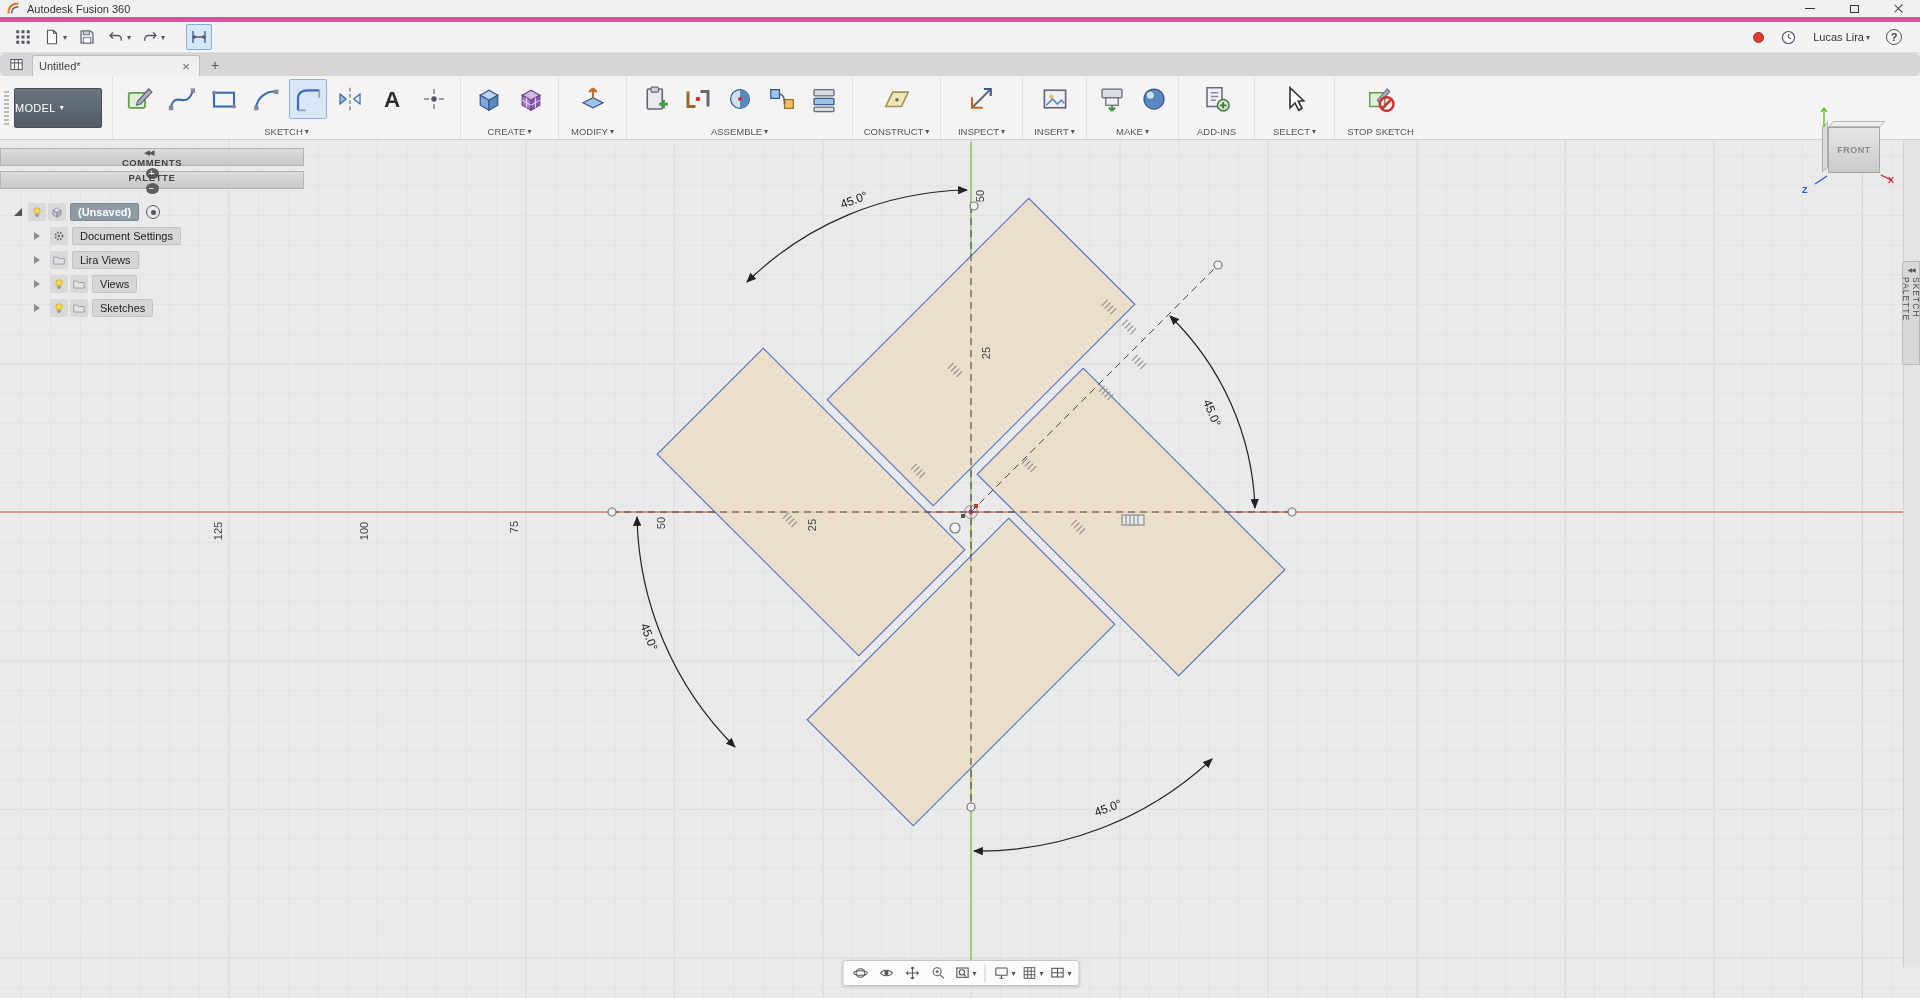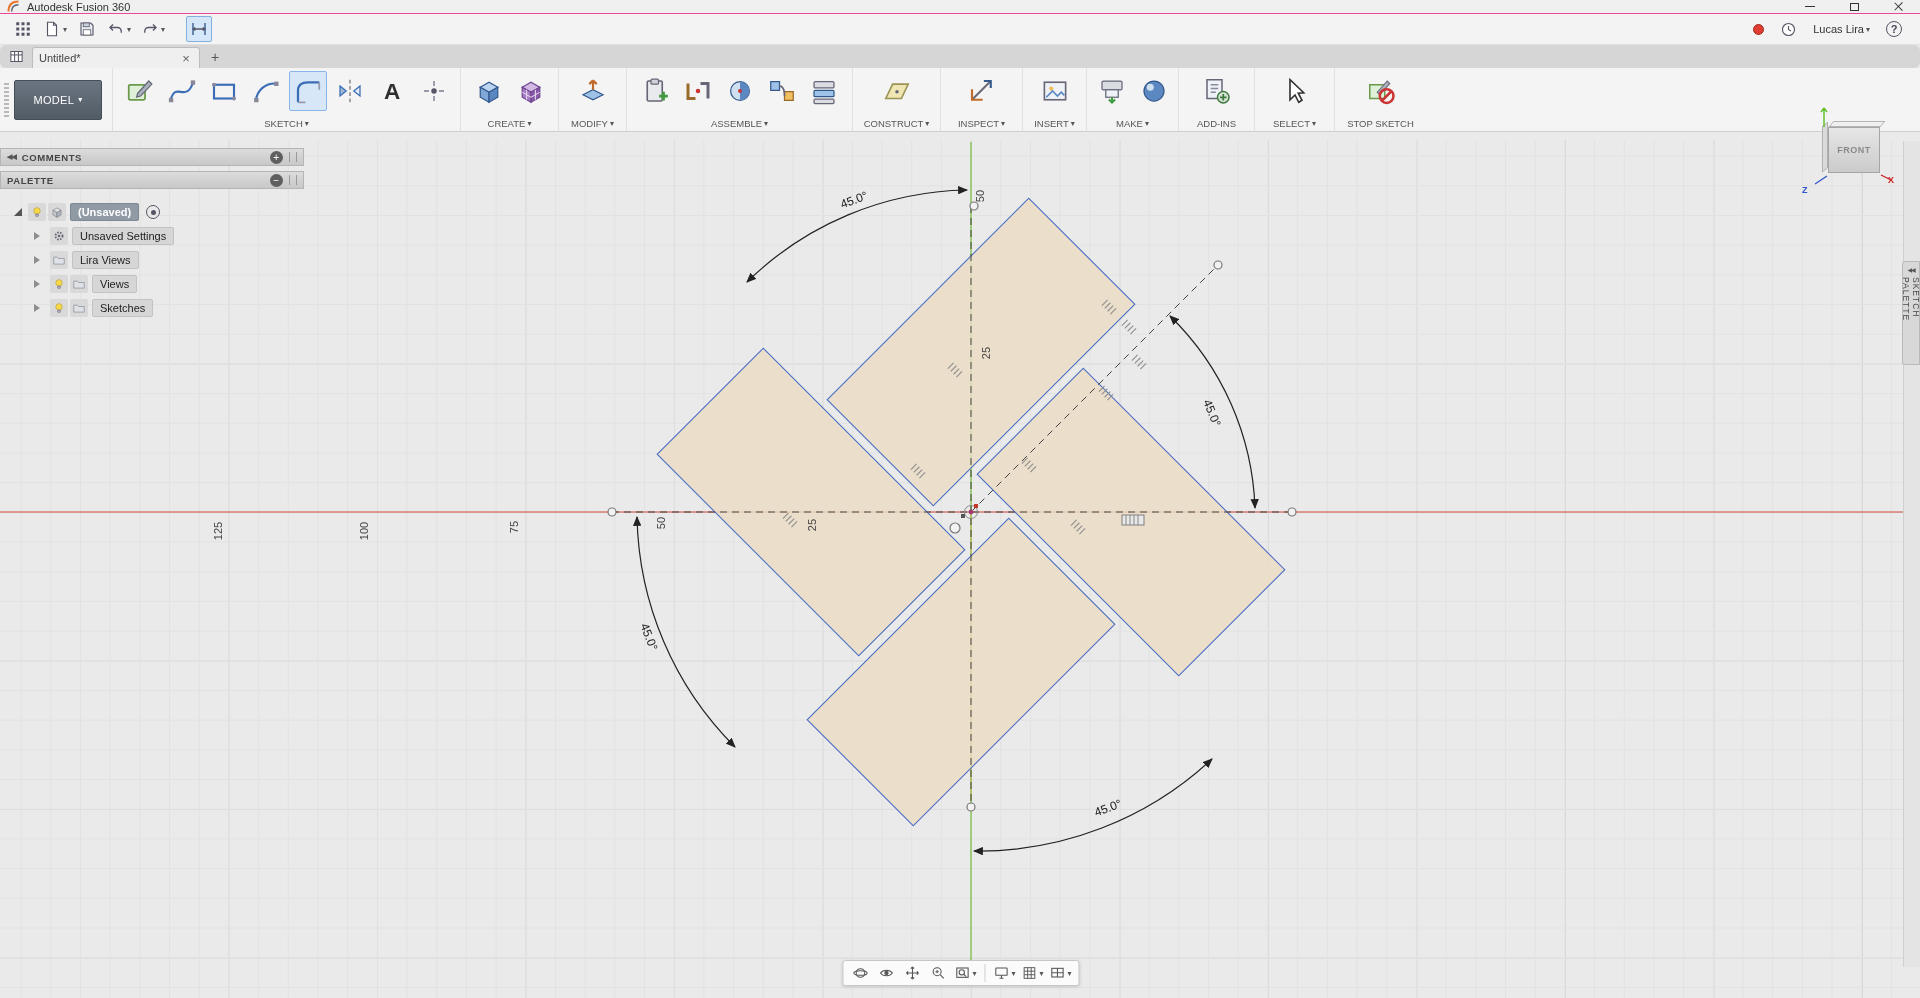--- a/index.html
+++ b/index.html
@@ -1,21 +1,21 @@
 <!DOCTYPE html>
 <html><head>
 <meta charset="utf-8">
 <style>
   * { margin:0; padding:0; box-sizing:border-box; user-select:none; }
   html,body { width:1920px; height:998px; }
   body { position:relative; overflow:hidden; background:#eaeaea;
          font-family:"Liberation Sans", sans-serif; color:#333; cursor:default; }
 
   
-  .titlebar { height:14px; background:#f0f0f0; border-bottom:1px solid #ec4899;
+  .titlebar { height:22px; background:#f0f0f0; border-bottom:5px solid #ec4899;
               display:flex; align-items:center; padding-left:6px; }
   .fusion-logo { width:15px; height:15px; margin-right:6px; }
   .title-text { font-size:11px; color:#333; }
   .win-btns { margin-left:auto; display:flex; height:100%; }
   .win-btn { width:44px; height:100%; display:flex; align-items:center; justify-content:center; }
   .glyph-min { width:10px; height:1px; background:#333; display:block; }
   .glyph-max { width:9px; height:8px; border:1px solid #333; display:block; }
   .glyph-close { position:relative; width:11px; height:11px; display:block; }
   .glyph-close::before,.glyph-close::after { content:""; position:absolute; left:5px; top:0;
       width:1.4px; height:11px; background:#333; }
@@ -49,33 +49,33 @@
   .new-tab { width:18px; height:18px; margin:0 0 2px 6px; display:flex; align-items:center; justify-content:center; }
   .new-tab::before { content:"+"; font-size:14px; color:#555; }
 
   
   .ribbon { height:64px; background:#f4f4f4; border-bottom:1px solid #cfcfcf; display:flex; }
   .model-area { width:112px; display:flex; align-items:center; padding-left:4px; }
   .grip { width:5px; height:34px; margin-right:5px;
           background:repeating-linear-gradient(#b9b9b9 0 2px, transparent 2px 4px); }
   .model-btn { width:88px; height:40px; background:linear-gradient(#6a7581,#525c66);
                border:1px solid #454d56; border-radius:2px; color:#fff; font-size:11px;
-               display:flex; align-items:center; justify-content:center; letter-spacing:.3px; }
+               display:flex; align-items:center; letter-spacing:.3px; }
   .rgroup { display:flex; flex-direction:column; border-left:1px solid #e0e0e0; padding-top:3px; }
   .ricons { flex:1; display:flex; align-items:flex-start; justify-content:center; gap:4px; }
   .ricon { width:38px; height:40px; display:flex; align-items:center; justify-content:center; border-radius:2px; }
   .ricon svg { width:30px; height:30px; }
   .ricon.active { background:#d7e7f8; border:1px solid #8ab4e8; }
   .rlabel { height:16px; font-size:9.5px; color:#555; display:flex; align-items:center; justify-content:center; }
 
   
   .left-panels { position:absolute; top:148px; left:0; width:304px; z-index:5; }
   .phead { height:18px; background:linear-gradient(#dcdcdc,#c8c8c8); border:1px solid #b5b5b5;
            display:flex; align-items:center; font-size:9.5px; font-weight:bold; letter-spacing:.6px;
-           color:#444; padding:0 6px; }
+           color:#444; padding:0 6px;flex-direction:column; }
   .phead.browser { margin-top:5px; }
   .collapse-ch { font-size:7px; color:#555; margin-right:6px; letter-spacing:-1px; }
   .phead .spacer { flex:1; }
   .badge { width:13px; height:13px; border-radius:50%; background:#5f5f5f; color:#fff;
            display:flex; align-items:center; justify-content:center; font-size:10px; font-weight:normal; }
   .hgrip { width:8px; height:10px; border-left:1px solid #999; border-right:1px solid #999; margin-left:6px; }
   .tree { margin-top:12px; }
   .trow { height:22px; display:flex; align-items:center; margin-bottom:2px; }
   .twisty { width:0; height:0; border:4px solid transparent; border-left:6px solid #8e8e8e; margin:0 6px 0 0; }
   .twisty-open { width:0; height:0; border-bottom:8px solid #555; border-left:8px solid transparent; margin-right:6px; }
@@ -635,21 +635,21 @@
     </div>
 
     <div class="trow" style="padding-left:34px">
       <span class="twisty"></span>
       <span class="ticon">
         <svg viewBox="0 0 24 24">
             <circle cx="12" cy="12" r="6" fill="none" stroke="#667" stroke-width="3.2" stroke-dasharray="2.6 2.3"></circle>
         <circle cx="12" cy="12" r="2.2" fill="#667"></circle>
           </svg>
         </span>
-      <span class="tpill">Unsaved Settings</span>
+      <span class="tpill">Document Settings</span>
     </div>
 
     <div class="trow" style="padding-left:34px">
       <span class="twisty"></span>
       <span class="ticon">
         <svg viewBox="0 0 24 24">
             <path d="M3 7 h6 l2 2.5 h10 V19 H3 z" fill="#dfe3e8" stroke="#778"></path>
           </svg>
         </span>
       <span class="tpill">Lira Views</span>

